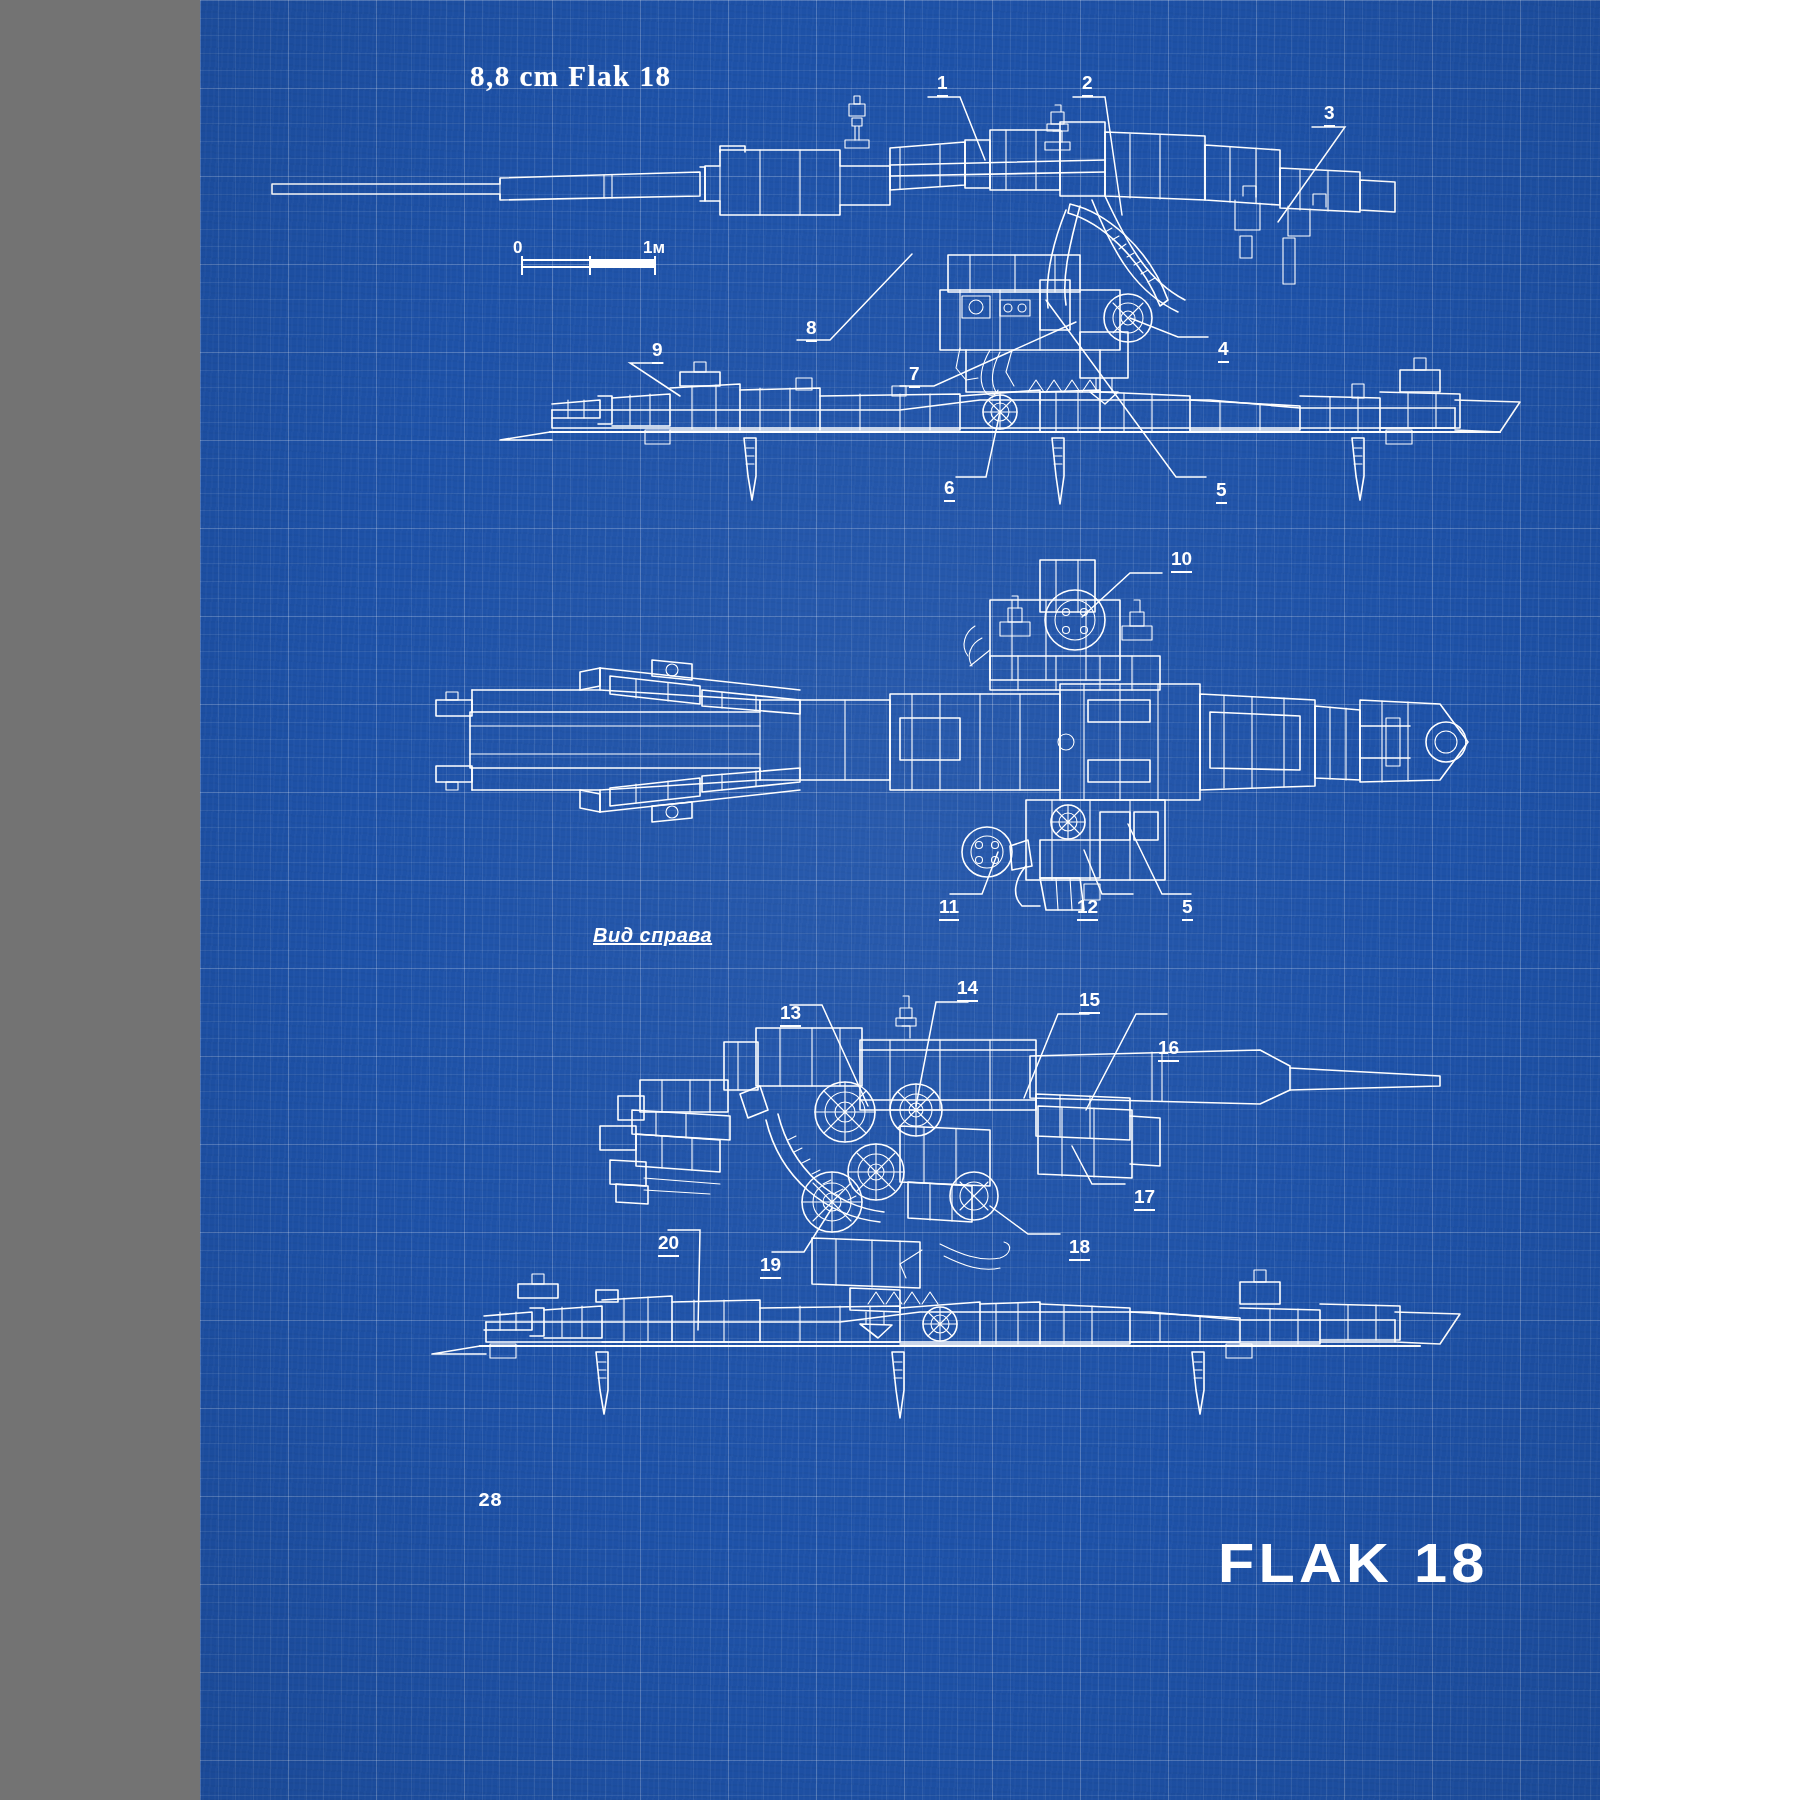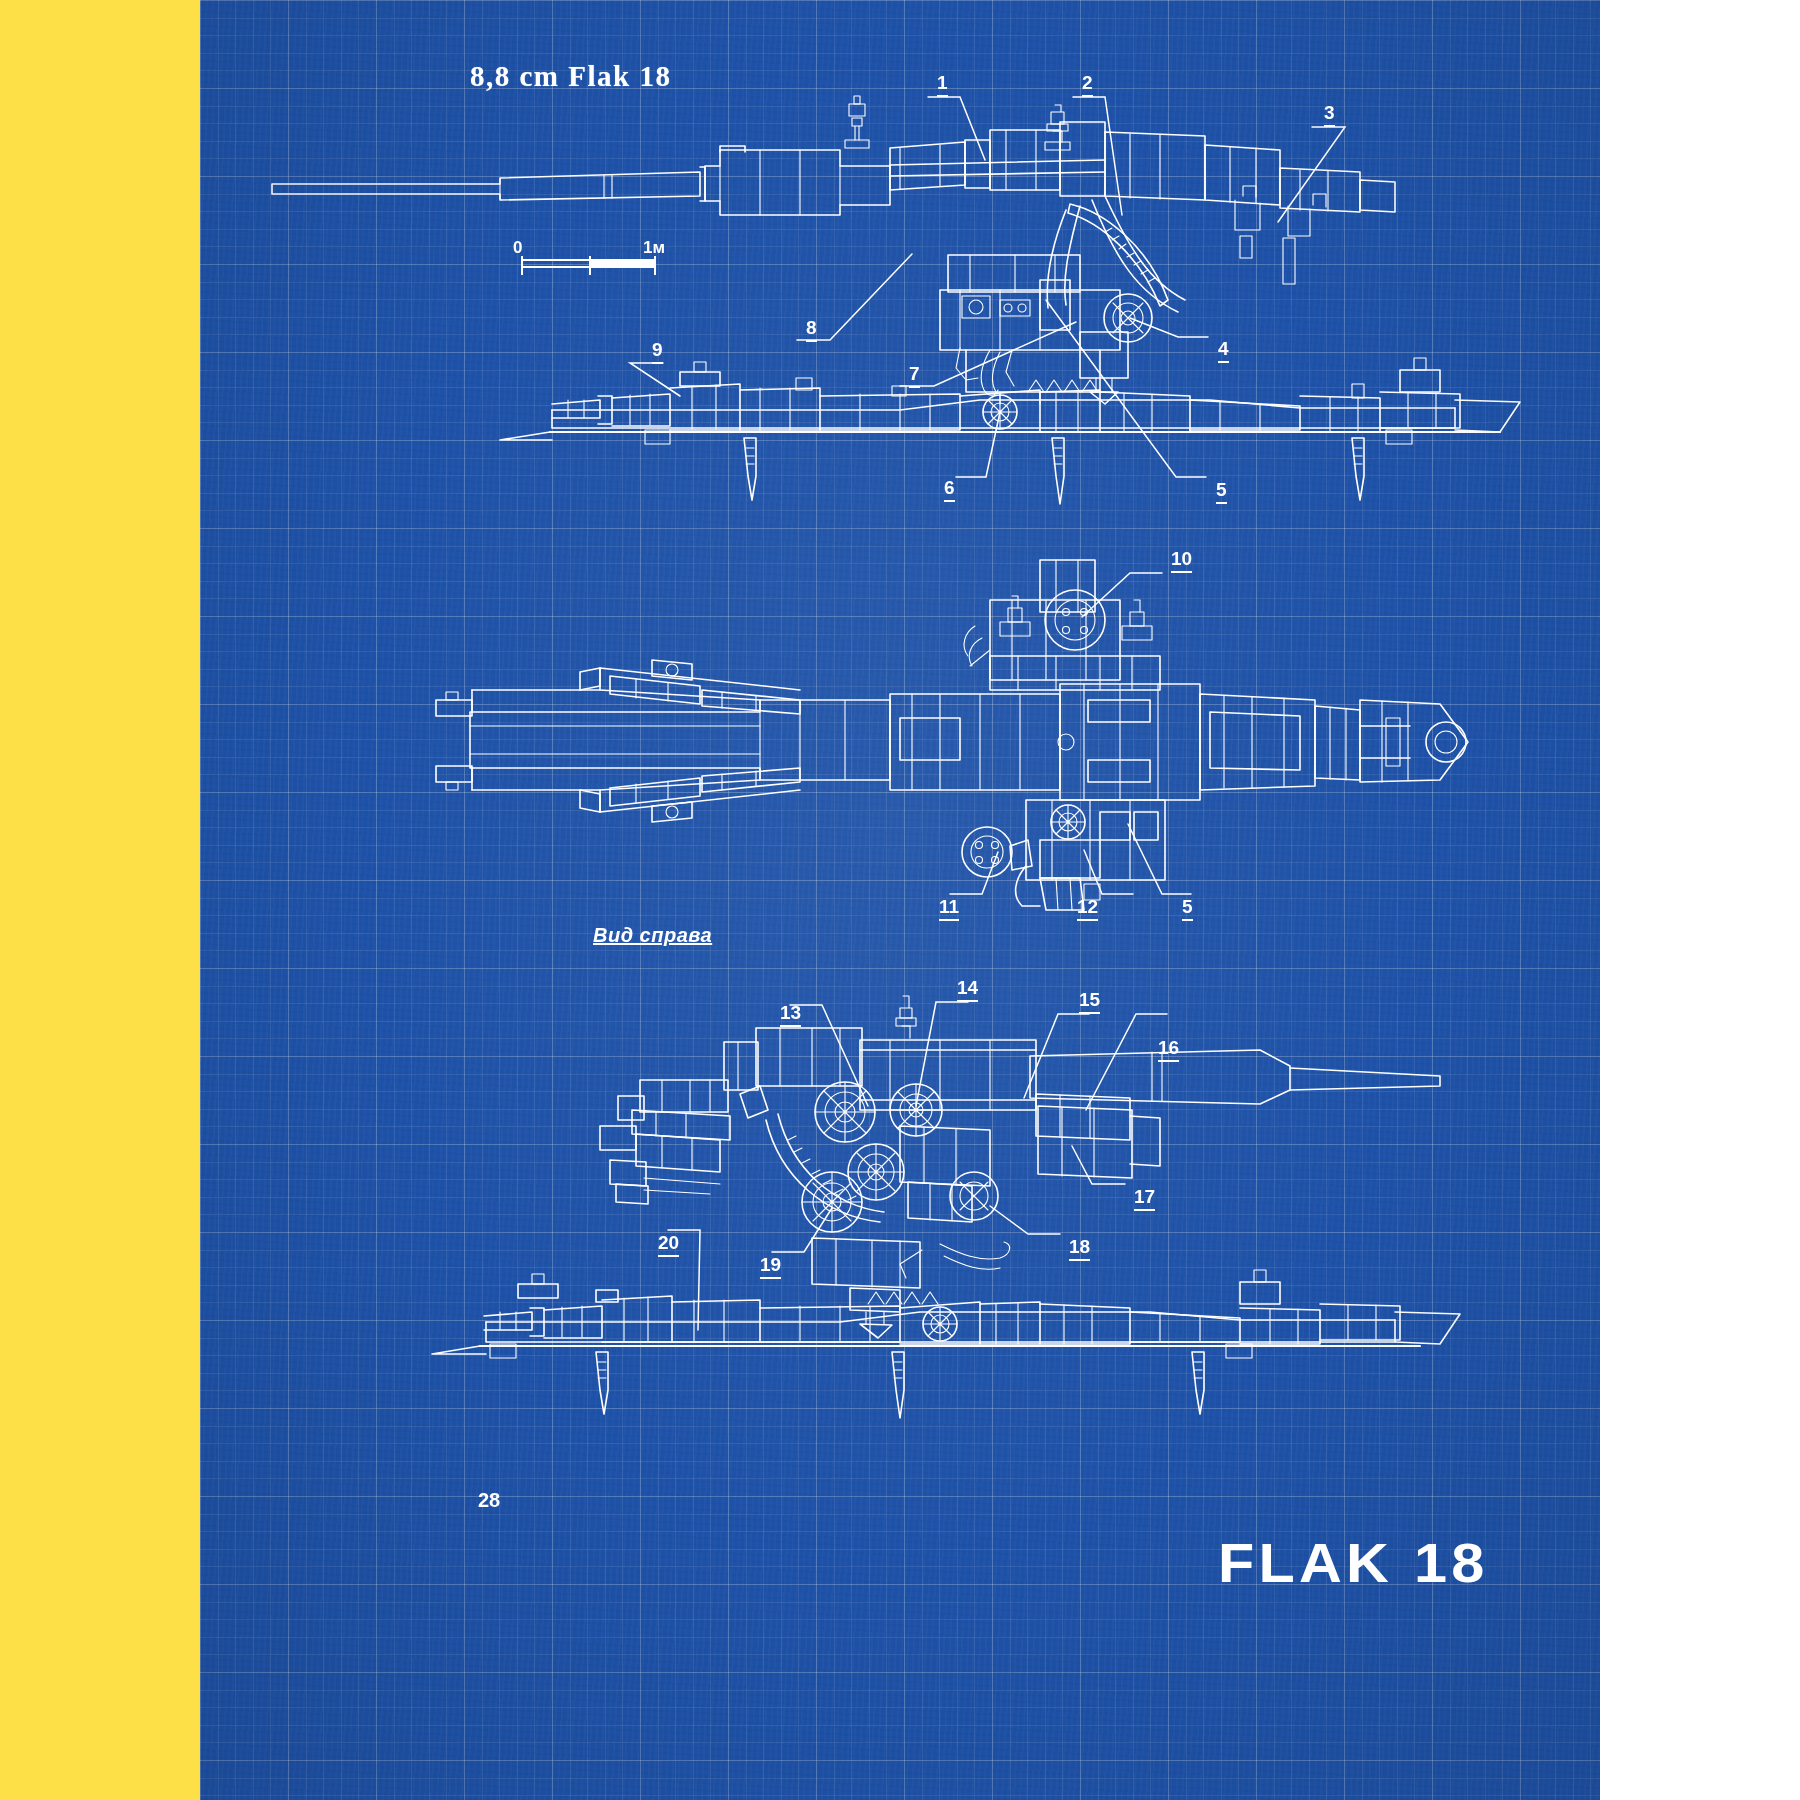--- a/index.html
+++ b/index.html
@@ -4,21 +4,21 @@
 <style>
   html,body{margin:0;padding:0;}
   body{
     width:1800px;height:1800px;
     background:#ffffff;
     font-family:"Liberation Sans", sans-serif;
     overflow:hidden;
   }
   #page{
     position:absolute;left:0;top:0;width:1440px;height:1800px;
-    background:#fde047;
+    background:#737373;
   }
   
   #sheet{
     position:absolute;
     left:200px;top:0px;width:1400px;height:1800px;
     background-color:#1e52a8;
     overflow:hidden;
   }
   #sheet .grid-minor{
     position:absolute;inset:0;
@@ -72,21 +72,21 @@
   .scalebar .endL{left:-2px;} .scalebar .endR{right:-2px;}
   .scalebar .mid{position:absolute;left:50%;top:-5px;width:2px;height:19px;background:#ffffff;}
 
   .viewlabel{
     left:381px; top:924px;
     font-weight:bold; font-style:italic; font-size:20px;
     text-decoration:underline; letter-spacing:.5px;margin-left:12px;
   }
   .pagenum{
     left:278px; top:1489px;
-    font-weight:bold; font-size:20px;
+    font-weight:bold; font-size:20px;font-family:Liberation Mono, monospace;
   }
   .logo{
     left:1018px; top:1530px;
     font-weight:bold; font-size:56px; letter-spacing:4px;
     font-family:"Liberation Sans", sans-serif;
     transform:scaleX(1.06); transform-origin:left top;
   }
 
   
   .callout{

